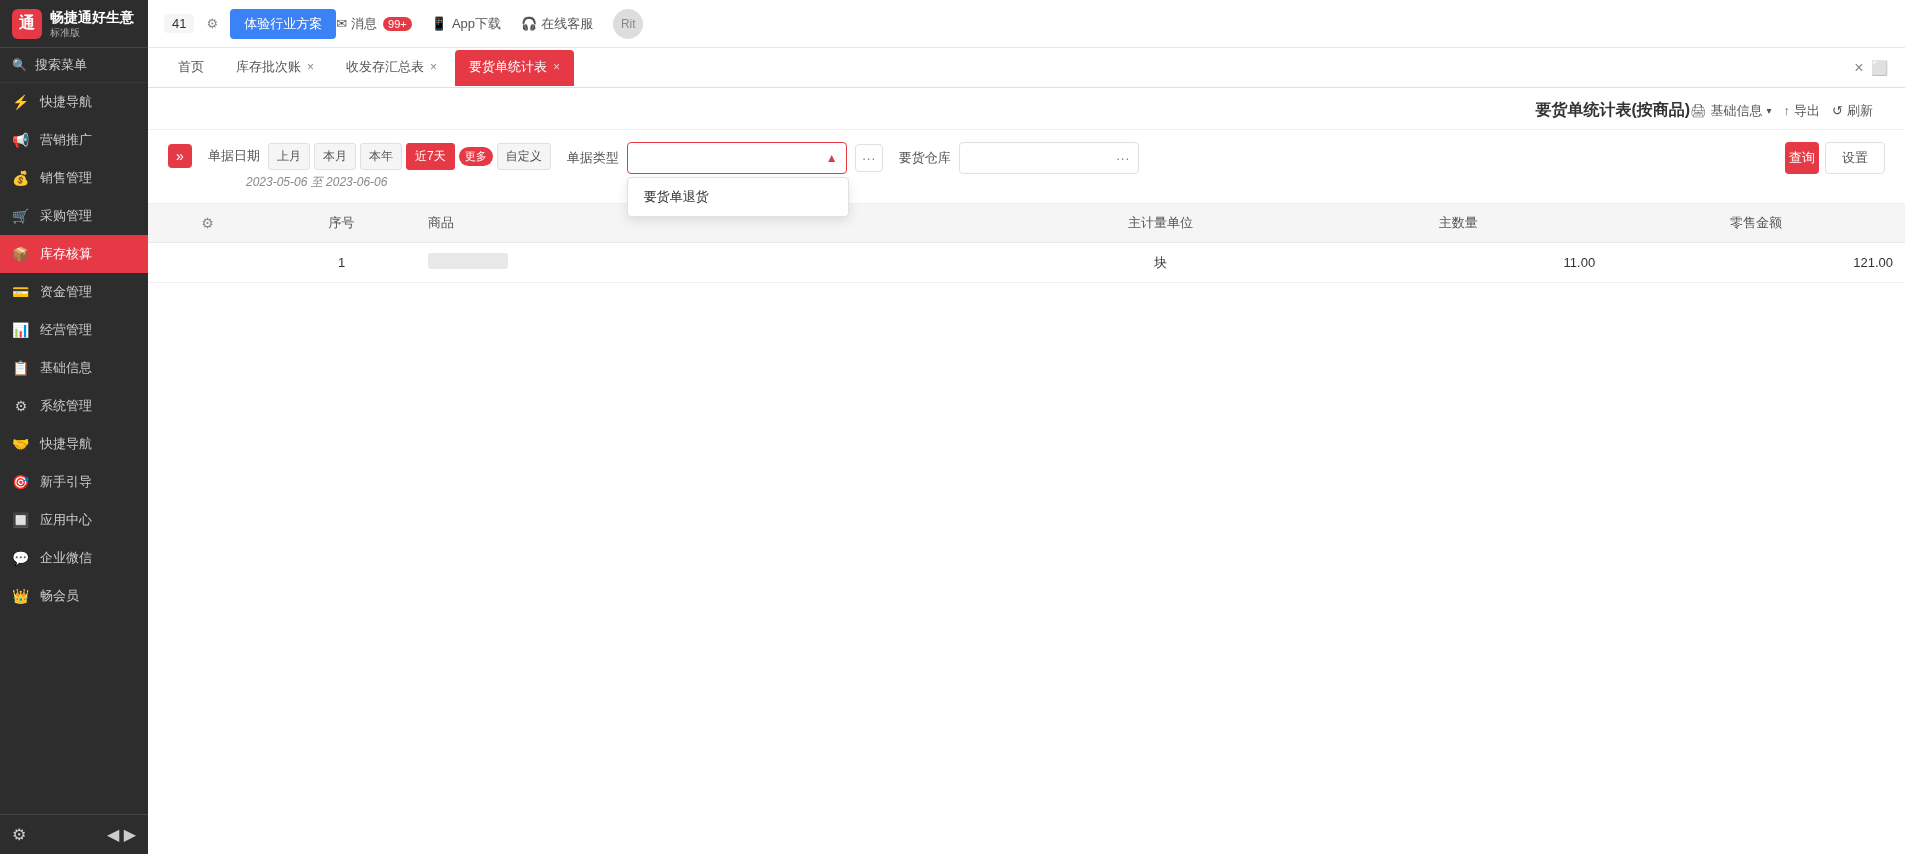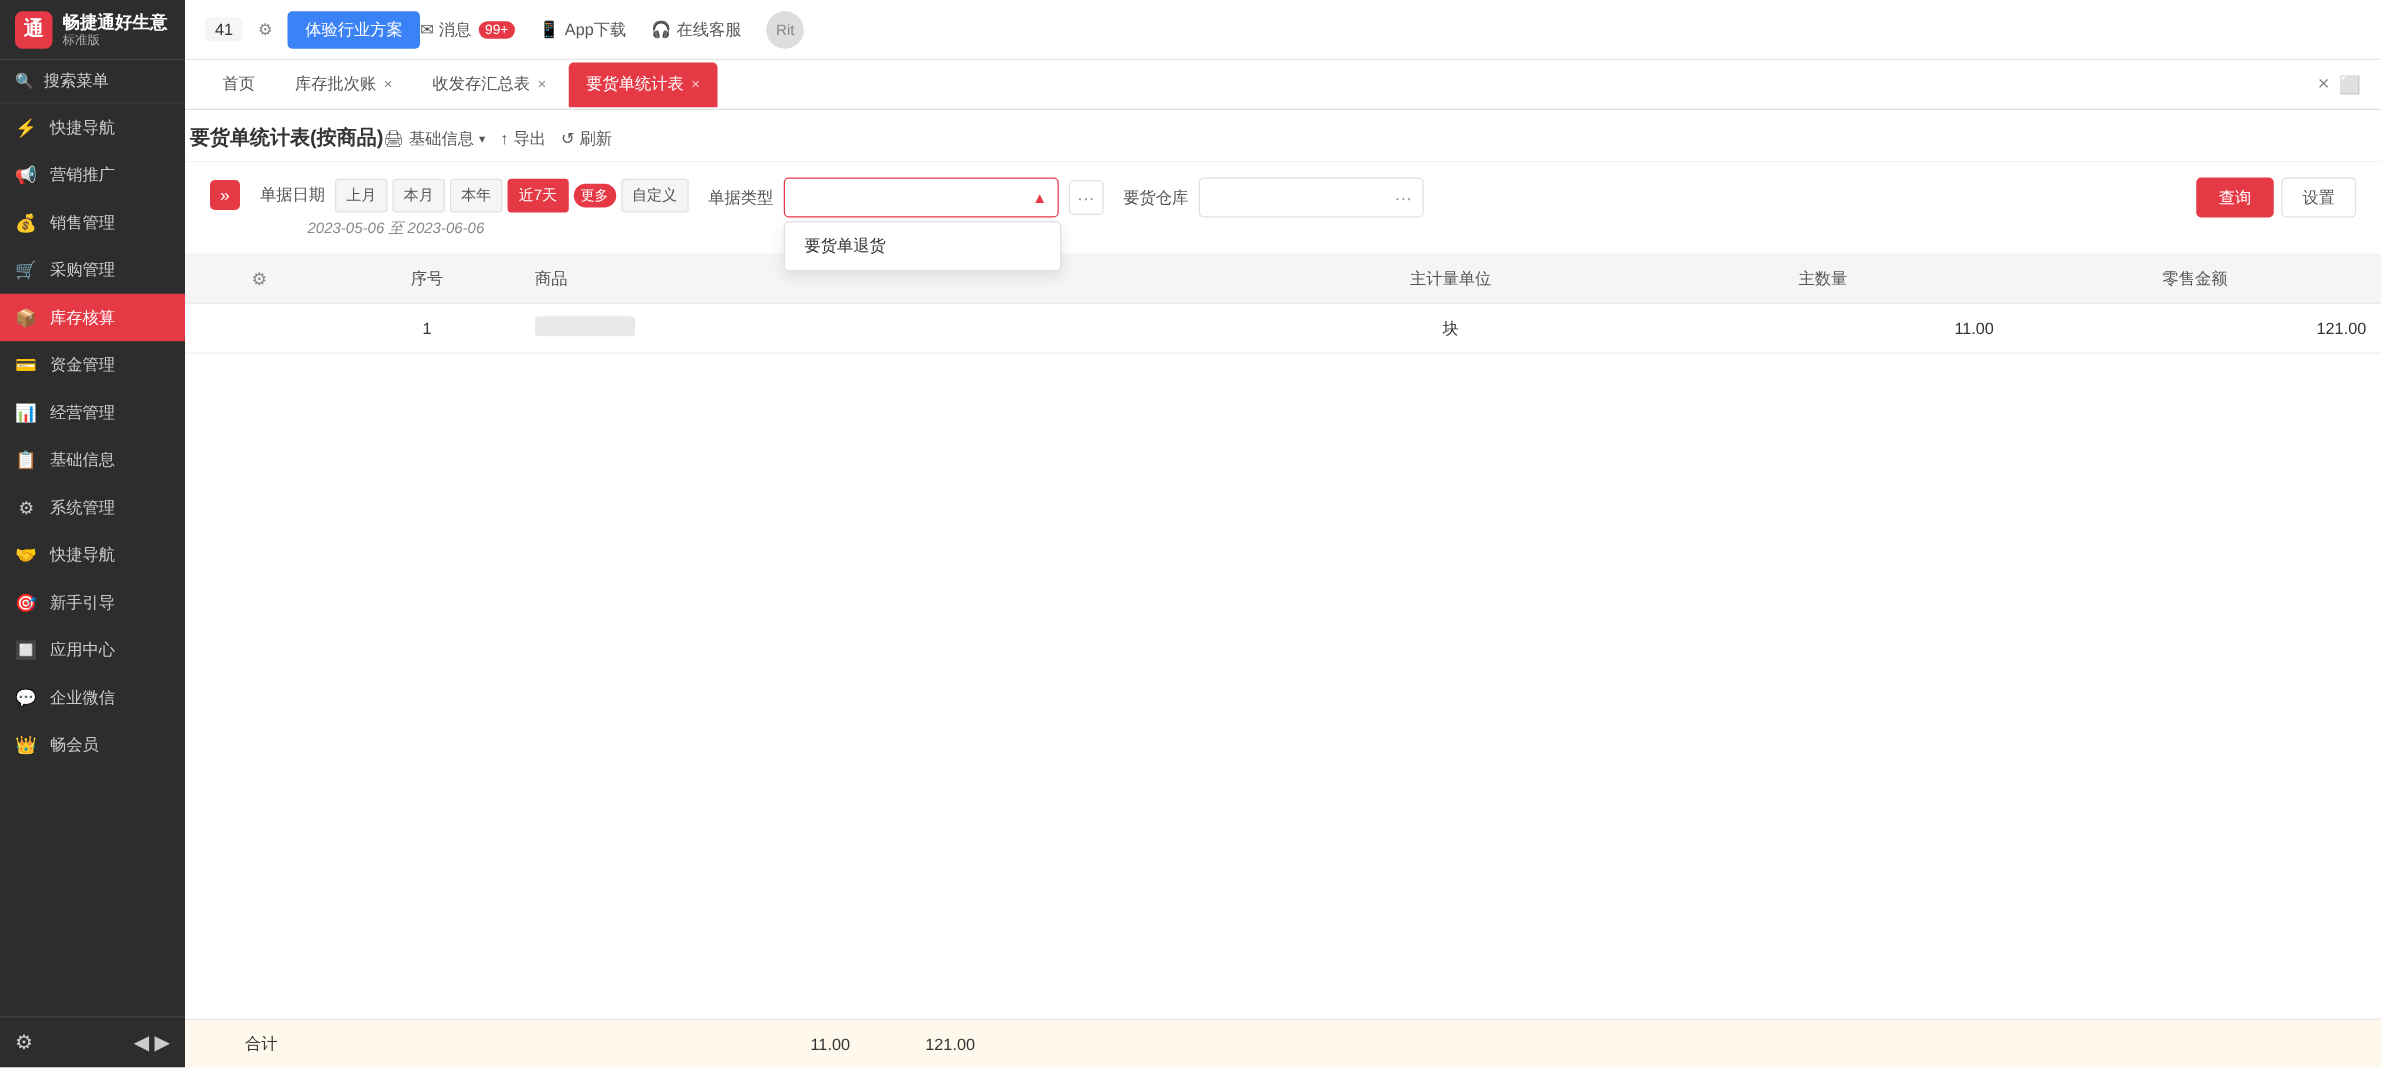--- a/index.html
+++ b/index.html
@@ -203,22 +203,22 @@
       background: #fff;
       overflow: hidden;
       display: flex;
       flex-direction: column;
     }
 
     
     .page-header {
       display: flex;
       align-items: center;
-      justify-content: flex-start;
-      padding: 12px 4px 8px;
+      justify-content: flex-end;
+      padding: 12px 32px 8px;
       border-bottom: 1px solid #f0f0f0;
     }
     .page-title {
       font-size: 16px;
       font-weight: bold;
       color: #333;
     }
     .page-actions {
       display: flex;
       align-items: center;
@@ -324,21 +324,21 @@
       justify-content: center;
       cursor: pointer;
       color: #888;
       font-size: 14px;
     }
     .query-btn {
       background: #e63946;
       color: white;
       border: none;
       border-radius: 4px;
-      padding: 6px 18px;
+      padding: 6px 4px;
       font-size: 13px;
       cursor: pointer;
       height: 32px;
     }
     .settings-btn {
       background: #fff;
       color: #555;
       border: 1px solid #e0e0e0;
       border-radius: 4px;
       padding: 6px 16px;
@@ -667,24 +667,15 @@
               <span class="product-cell"></span>
             </td>
             <td class="center">块</td>
             <td class="right">11.00</td>
             <td class="right">121.00</td>
           </tr>
         </tbody>
       </table>
     </div>
 
-    <div class="table-footer">
-      <div class="footer-label">
-        <span>合计</span>
-      </div>
-      <div style="flex:1; display:flex; align-items:center; padding-left:180px;">
-        <span class="footer-value" style="min-width:120px; text-align:right; padding-right:20px;">11.00</span>
-        <span class="footer-value" style="min-width:100px; text-align:right;">121.00</span>
-      </div>
-    </div>
 
   </div>
 </div>
 
 </body></html>

